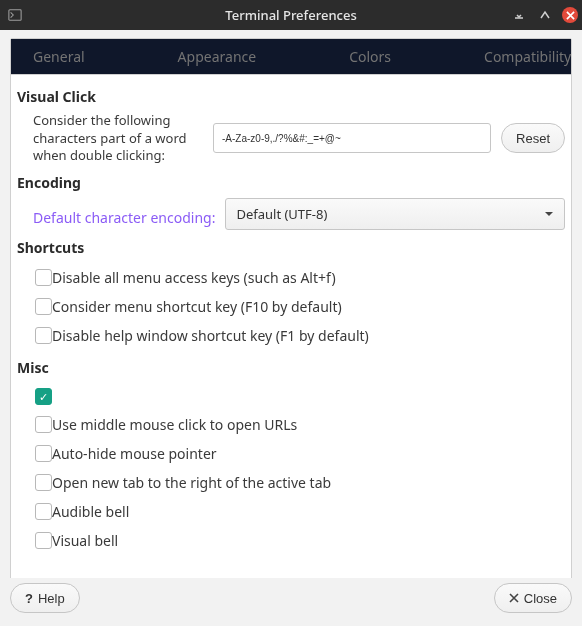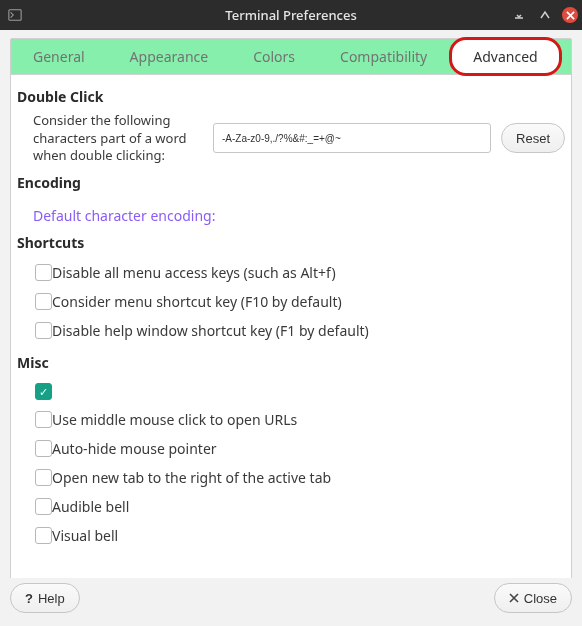--- a/index.html
+++ b/index.html
@@ -73,22 +73,23 @@
 .tabs-outer {
   border: 1px solid #d0d0d0;
   border-radius: 2px;
   background: #ffffff;
   height: 540px;
   display: flex;
   flex-direction: column;
 }
 .tab-strip {
   display: flex;
-  background: #86efac;
+  background: #0f172a;
   border-bottom: 1px solid #d0d0d0;
+  gap: 48px;
 }
 .tab {
   padding: 8px 22px;
   color: #737373;
   font-size: 14px;
   cursor: pointer;
   border-right: 1px solid transparent;
 }
 .tab.active {
   background: #ffffff;
@@ -246,30 +247,38 @@
     <div class="tab-strip">
       <div class="tab">General</div>
       <div class="tab">Appearance</div>
       <div class="tab">Colors</div>
       <div class="tab">Compatibility</div>
       <div class="tab active highlighted">Advanced</div>
     </div>
 
     <div class="tab-body">
 
-      <div class="section-title">Double Click</div>
+      <div class="section-title">Visual Click</div>
       <div class="row">
         <div class="wordchars-label">Consider the following characters part of a word when double clicking:</div>
         <input class="text-input" type="text" value="-A-Za-z0-9,./?%&amp;#:_=+@~" style="">
         <button class="btn">Reset</button>
       </div>
 
       <div class="section-title">Encoding</div>
       <div class="row">
         <div class="encoding-label">Default character encoding:</div>
+        <div class="select">
+          <span>Default (UTF-8)</span>
+          <span>
+            <svg width="10" height="10" viewBox="0 0 10 10">
+                <path d="M1 3 L5 7 L9 3" fill="#444"></path>
+              </svg>
+          </span>
+        </div>
       </div>
 
       <div class="section-title">Shortcuts</div>
       <div id="shortcuts-list">
           <label class="check-row">
             <span class="check"></span>
             <span>Disable all menu access keys (such as Alt+f)</span>
           </label>
           <label class="check-row">
             <span class="check"></span>

